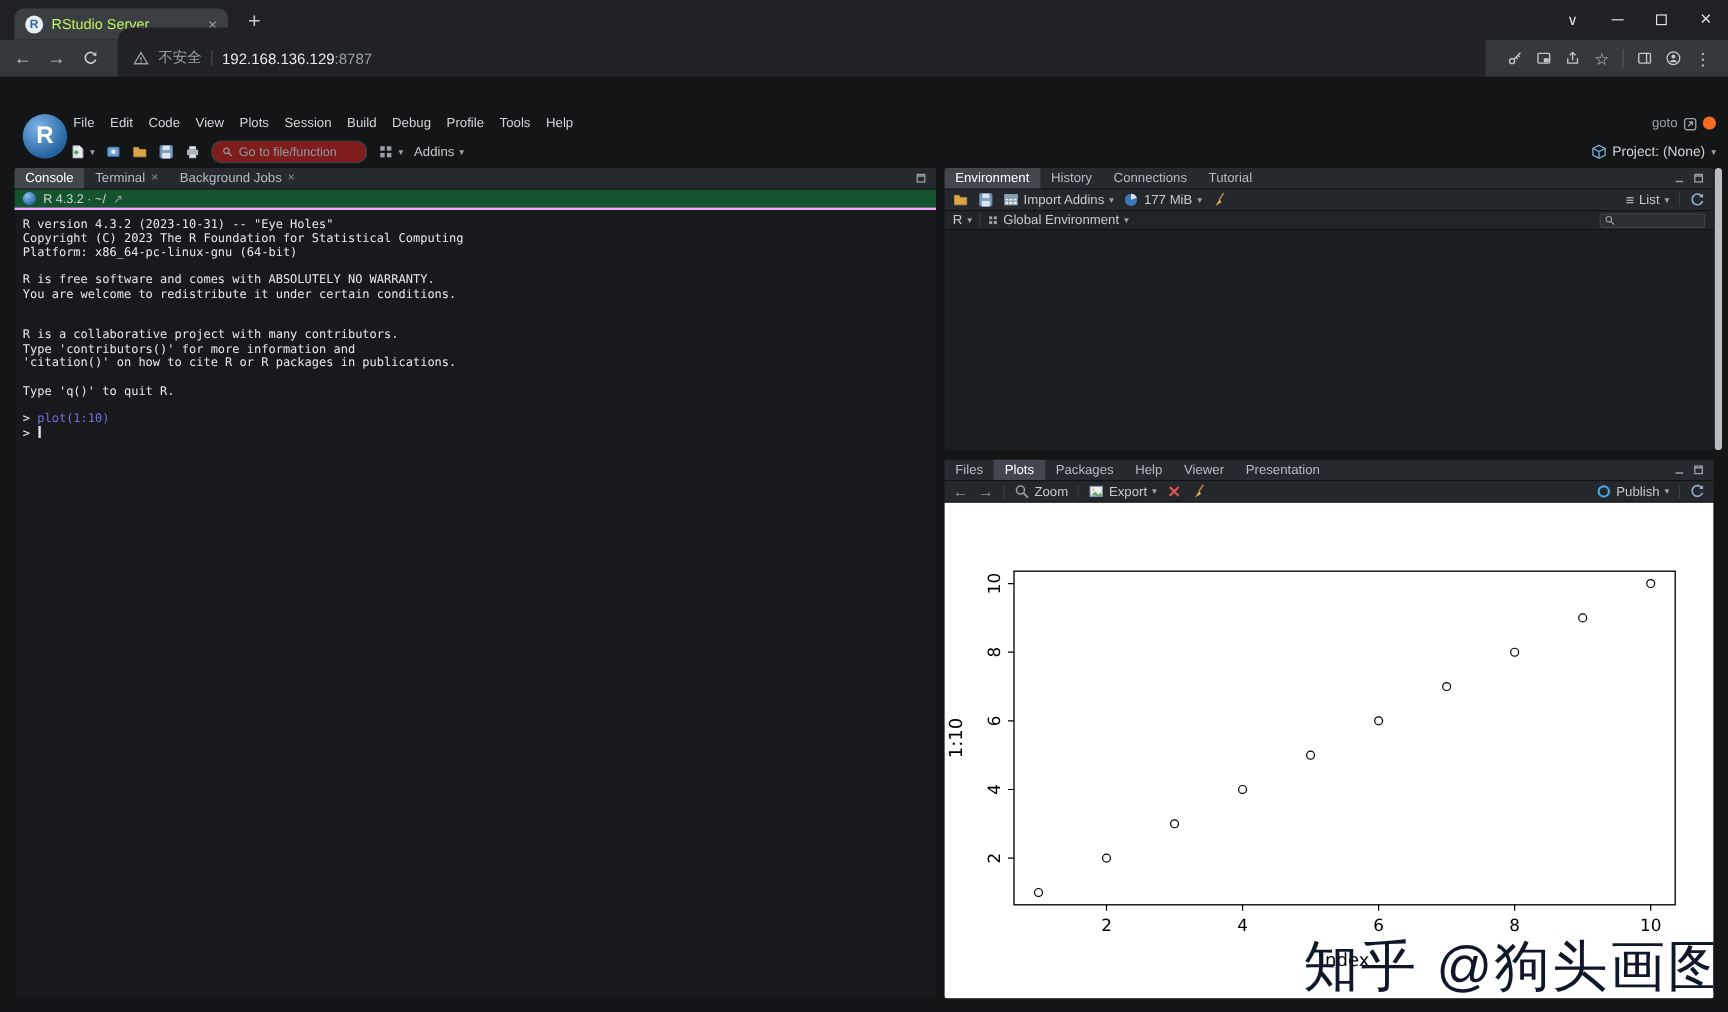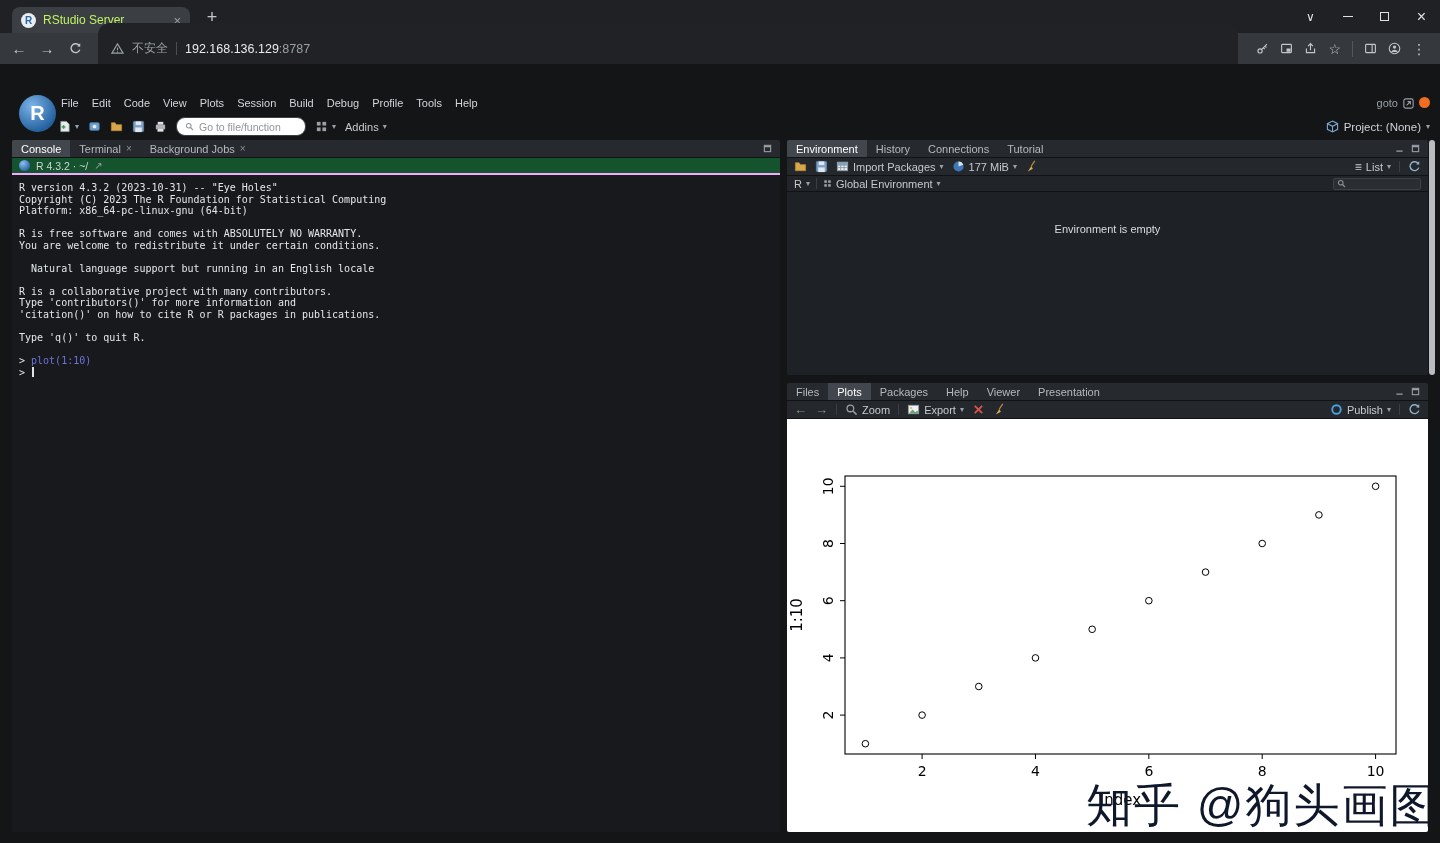--- a/index.html
+++ b/index.html
@@ -45,21 +45,21 @@
   .menubar{position:absolute;left:56px;top:28px;right:10px;height:22px;display:flex;align-items:center}
   .menu-mount{display:flex}
   .menu-item{padding:0 5px;margin-right:3px;font-size:11px;color:#d2d5d9}
   .menubar-right{margin-left:auto;display:flex;align-items:flex-start;gap:4px}
   .goto{font-size:11px;color:#9aa0a6}
   .orangedot{width:11px;height:11px;border-radius:50%;background:#f26d21;display:inline-block}
 
   .rtoolbar{position:absolute;left:58px;top:50px;height:25px;display:flex;align-items:center;gap:9px}
   .tbtn{display:flex;align-items:center;gap:4px;font-size:11px;color:#c6cacd}
   .cart{color:#9aa0a6;font-size:8px;line-height:1}
-  .gotofile{width:112px;height:17px;border-radius:9px;background:#ffffff;border:1px solid #3c4045;
+  .gotofile{width:112px;height:17px;border-radius:9px;background:#7f1d1d;border:1px solid #3c4045;
             display:flex;align-items:center;gap:5px;padding:0 8px;font-size:10.5px;color:#8f959b}
   .project{position:absolute;right:10px;top:50px;height:25px;display:flex;align-items:center;gap:5px;
            font-size:11.5px;color:#cfd3d7}
 
   
   .pane{position:absolute;background:#1b1e22;overflow:hidden;border-radius:2px}
   #console-pane{left:12px;top:76px;width:768px;height:692px;background:#17191c}
   #env-pane{left:787px;top:76px;width:641px;height:235px}
   #plots-pane{left:787px;top:319px;width:641px;height:449px}
 
@@ -282,21 +282,20 @@
     </div>
     <div class="cbody">
       <div>
           <div class="console-line">R version 4.3.2 (2023-10-31) -- "Eye Holes"</div>
           <div class="console-line">Copyright (C) 2023 The R Foundation for Statistical Computing</div>
           <div class="console-line">Platform: x86_64-pc-linux-gnu (64-bit)</div>
           <div class="console-line">&nbsp;</div>
           <div class="console-line">R is free software and comes with ABSOLUTELY NO WARRANTY.</div>
           <div class="console-line">You are welcome to redistribute it under certain conditions.</div>
           <div class="console-line">&nbsp;</div>
-          <div class="console-line">  Natural language support but running in an English locale</div>
           <div class="console-line">&nbsp;</div>
           <div class="console-line">R is a collaborative project with many contributors.</div>
           <div class="console-line">Type 'contributors()' for more information and</div>
           <div class="console-line">'citation()' on how to cite R or R packages in publications.</div>
           <div class="console-line">&nbsp;</div>
           <div class="console-line">Type 'q()' to quit R.</div>
           <div class="console-line">&nbsp;</div>
         </div>
       <div class="console-line"><span class="prm">&gt;</span><span class="cmd">plot(1:10)</span></div>
       <div class="console-line"><span class="prm">&gt;</span><span class="cursor"></span></div>
@@ -339,21 +338,21 @@
           <rect x="3.5" y="8" width="7" height="5" fill="#dfe6ee"></rect>
         </svg>
       <span class="tbtn">
         <svg class="si" viewBox="0 0 14 14">
             <rect x="1.5" y="2.5" width="11" height="9" fill="#e8edf2" stroke="#8a9aa8"></rect>
             <rect x="1.5" y="2.5" width="11" height="3" fill="#7da7cc" stroke="#8a9aa8"></rect>
             <line x1="5" y1="2.5" x2="5" y2="11.5" stroke="#8a9aa8"></line>
             <line x1="8.7" y1="2.5" x2="8.7" y2="11.5" stroke="#8a9aa8"></line>
             <line x1="1.5" y1="8.2" x2="12.5" y2="8.2" stroke="#8a9aa8"></line>
           </svg>
-        <span>Import Packages</span>
+        <span>Import Addins</span>
         <span class="cart">▾</span>
       </span>
       <span class="tbtn">
         <svg class="si" viewBox="0 0 14 14">
             <circle cx="7" cy="7" r="5.5" fill="#3f76b4"></circle>
             <path d="M7 7 L7 1.5 A5.5 5.5 0 0 1 12.2 5.2 Z" fill="#d7e2ec"></path>
           </svg>
         <span>177 MiB</span>
         <span class="cart">▾</span>
       </span>
@@ -389,23 +388,20 @@
         <span>Global Environment</span>
         <span class="cart">▾</span>
       </span>
       <span class="spacer"></span>
       <span class="envsearch">
         <svg class="si9" viewBox="0 0 14 14">
             <circle cx="5.8" cy="5.8" r="3.6" fill="none" stroke="#8f959b" stroke-width="1.6"></circle>
             <line x1="8.6" y1="8.6" x2="12.5" y2="12.5" stroke="#8f959b" stroke-width="1.8"></line>
           </svg>
       </span>
-    </div>
-    <div class="envbody">
-      <div class="emptymsg">Environment is empty</div>
     </div>
   </div>
   <div class="env-scrollbar"></div>
 
   <div class="pane" id="plots-pane">
     <div class="pane-tabs">
       <div class="tabs-mount">
           <div class="pane-tab">
             <span>Files</span>
           </div>

